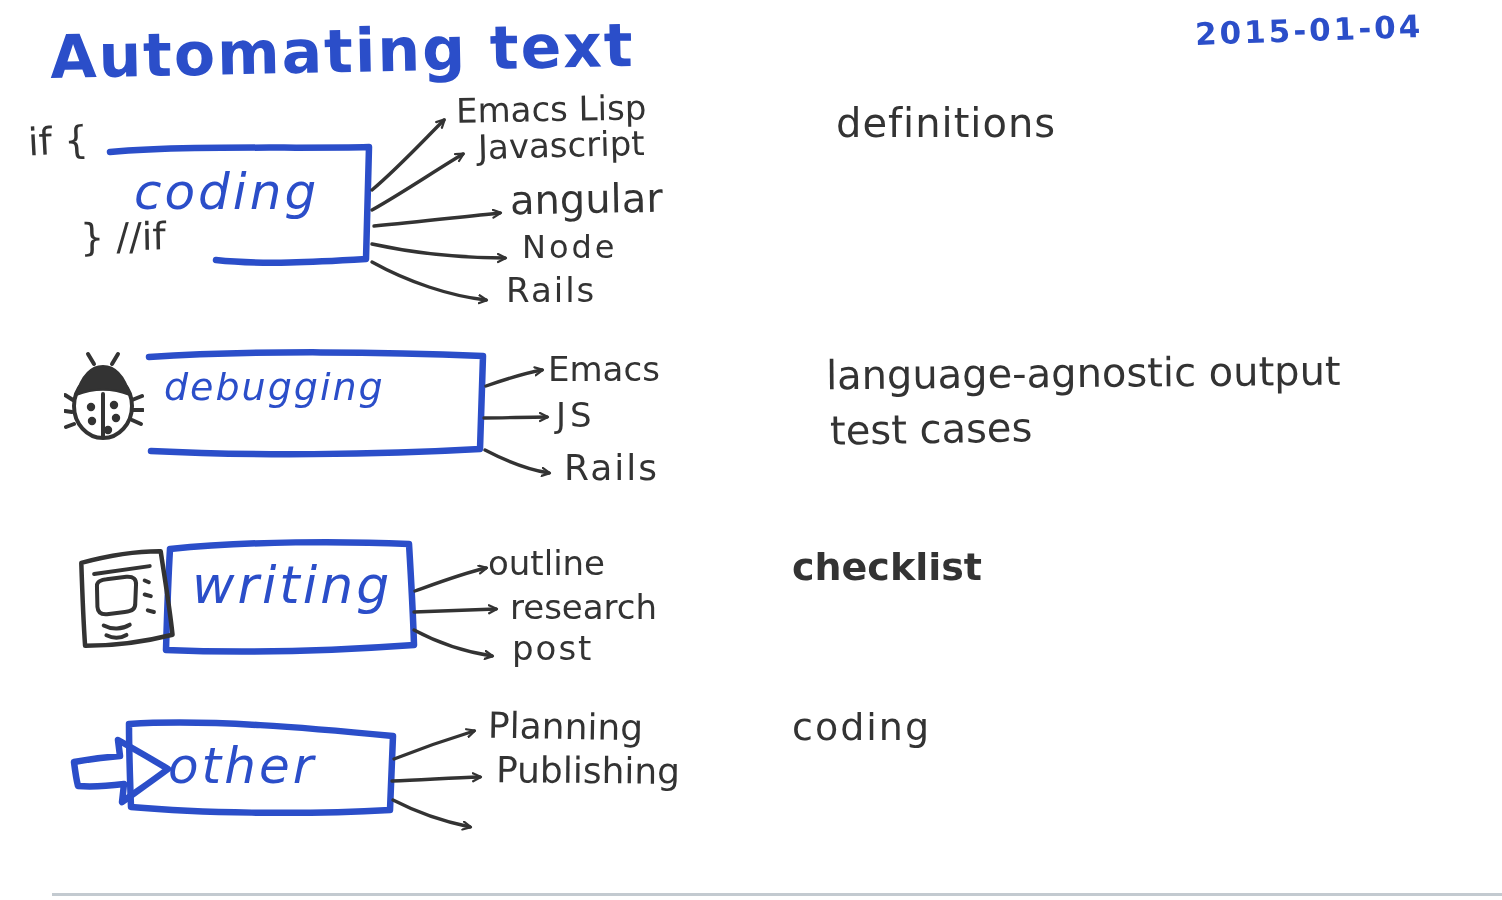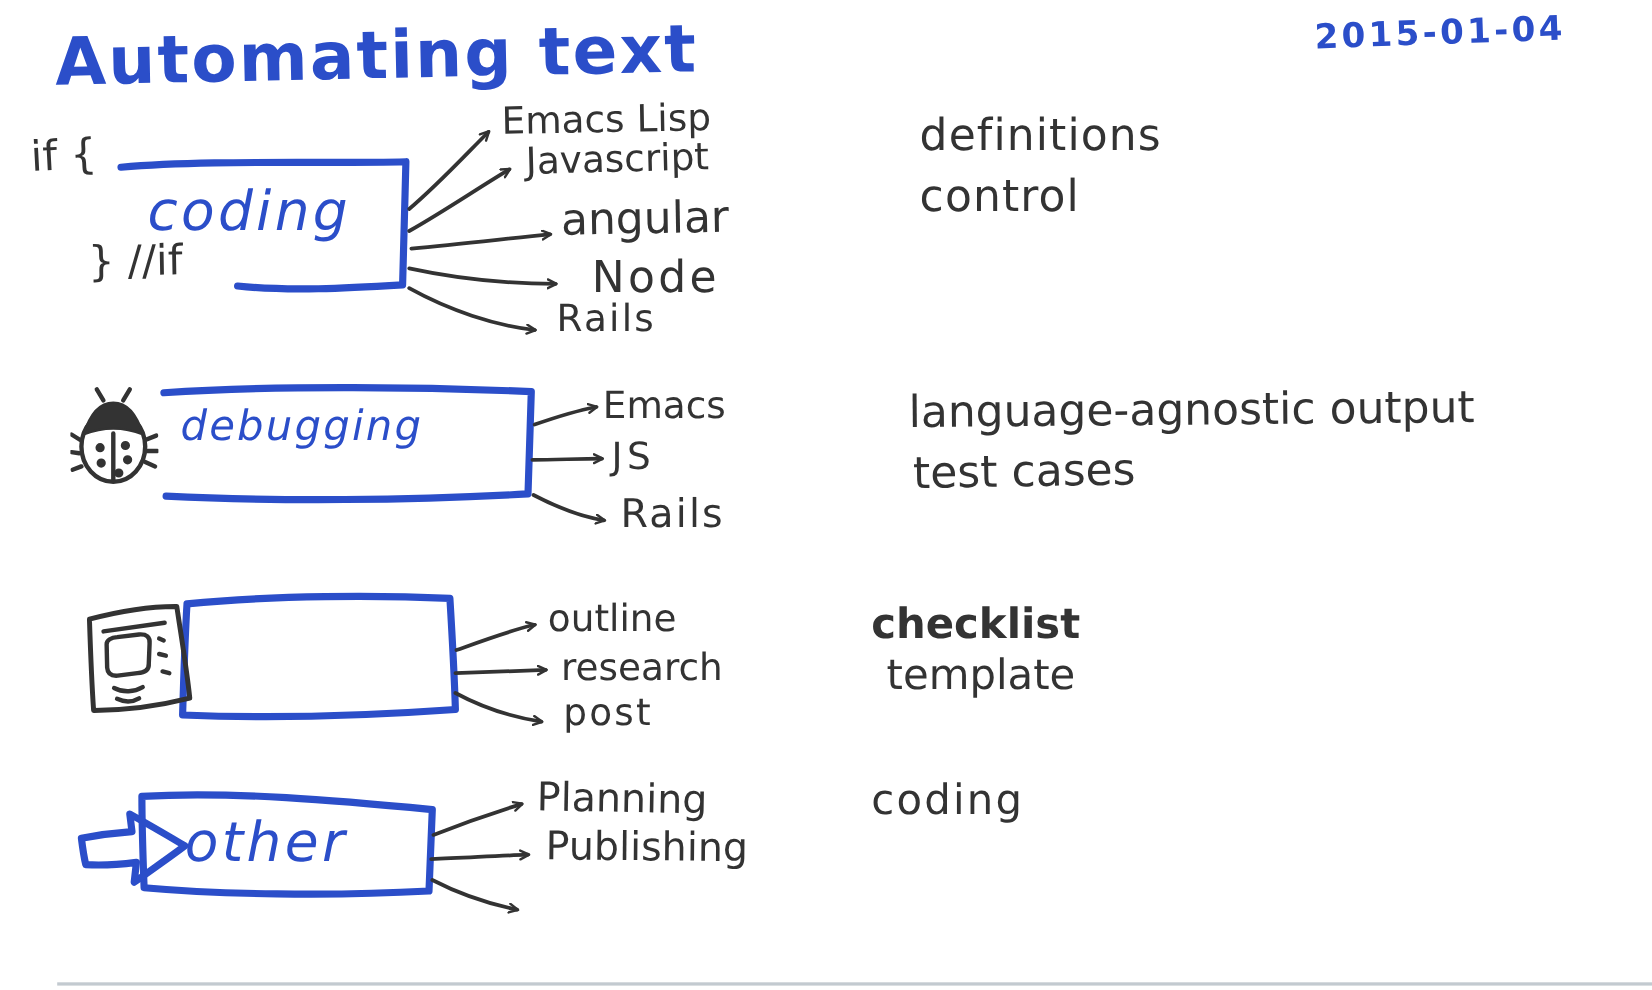--- a/index.html
+++ b/index.html
@@ -58,24 +58,23 @@
 
   <div class="hand blue" style="left:50px; top:20px; font-size:60px; font-weight:bold; letter-spacing:2px; transform:rotate(-1.2deg);">Automating text</div>
   <div class="hand blue" style="left:1195px; top:14px; font-size:31px; font-weight:bold; letter-spacing:3px; transform:rotate(-2deg);">2015-01-04</div>
 
   <div class="hand" style="left:28px; top:122px; font-size:38px; transform:rotate(-3deg);">if {</div>
   <div class="hand" style="left:80px; top:218px; font-size:38px; transform:rotate(-1deg);">} //if</div>
   <div class="hand blue cursive" style="left:134px; top:166px; font-size:50px; letter-spacing:3px;">coding</div>
   <div class="hand" style="left:456px; top:92px; font-size:34px; transform:rotate(-1deg);">Emacs Lisp</div>
   <div class="hand" style="left:478px; top:128px; font-size:34px; transform:rotate(-1.5deg);">Javascript</div>
   <div class="hand" style="left:510px; top:178px; font-size:40px; transform:rotate(-1deg);">angular</div>
-  <div class="hand" style="left:538px; top:231px; font-size:40px; letter-spacing:3px;">Node</div>
+  <div class="hand" style="left:522px; top:231px; font-size:32px; letter-spacing:3px;">Node</div>
   <div class="hand" style="left:506px; top:273px; font-size:34px; letter-spacing:2px;">Rails</div>
   <div class="hand" style="left:836px; top:102px; font-size:40px; letter-spacing:1px;">definitions</div>
-  <div class="hand" style="left:836px; top:158px; font-size:40px; letter-spacing:1px;">control</div>
 
   <svg style="position:absolute; left:64px; top:350px;" width="80" height="94" viewBox="0 0 80 94">
     <ellipse class="icon-stroke" cx="39" cy="56" rx="29" ry="32"></ellipse>
     <path class="icon-fill" d="M12,45 C18,25 28,16 39,16 C50,16 60,25 66,45 C48,38 30,38 12,45 Z"></path>
     <path class="icon-stroke" d="M39,44 L39,87"></path>
     <circle class="icon-fill" cx="27" cy="57" r="3.2"></circle>
     <circle class="icon-fill" cx="28" cy="71" r="3.2"></circle>
     <circle class="icon-fill" cx="50" cy="55" r="3.2"></circle>
     <circle class="icon-fill" cx="52" cy="68" r="3.2"></circle>
     <circle class="icon-fill" cx="44" cy="80" r="3.2"></circle>
@@ -98,25 +97,25 @@
   <svg style="position:absolute; left:70px; top:544px; transform:rotate(-4deg);" width="108" height="112" viewBox="0 0 108 112">
     <path class="icon-stroke" style="stroke-width:4.5" d="M14,16 C40,11 68,8 94,10 C96,36 99,66 100,94 C72,99 40,101 12,99 C12,71 13,43 14,16 Z"></path>
     <path class="icon-stroke" d="M26,28 L82,24"></path>
     <path class="icon-stroke" d="M28,40 C28,36 33,34 38,34 L58,33 C65,33 68,36 67,42 L65,60 C65,66 60,68 54,68 L36,69 C30,69 27,66 27,61 Z"></path>
     <path class="icon-stroke" d="M76,38 L80,40"></path>
     <path class="icon-stroke" d="M75,52 L81,54"></path>
     <path class="icon-stroke" d="M77,68 L83,70"></path>
     <path class="icon-stroke" d="M32,80 C40,85 50,85 58,81"></path>
     <path class="icon-stroke" d="M34,90 C41,94 48,94 54,91"></path>
   </svg>
-  <div class="hand" style="left:498px; top:546px; font-size:34px;">outline</div>
+  <div class="hand blue cursive" style="left:192px; top:558px; font-size:52px; letter-spacing:3px;">writing</div>
+  <div class="hand" style="left:488px; top:546px; font-size:34px;">outline</div>
   <div class="hand" style="left:510px; top:590px; font-size:34px;">research</div>
   <div class="hand" style="left:512px; top:631px; font-size:34px; letter-spacing:2px;">post</div>
   <div class="hand" style="left:792px; top:548px; font-size:38px;font-weight:bold;">checklist</div>
-  <div class="hand" style="left:806px; top:594px; font-size:38px;">template</div>
 
   <svg style="position:absolute; left:66px; top:730px;" width="114" height="84" viewBox="0 0 114 84">
     <path class="icon-blue" d="M8,32 C24,29 40,27 54,26 L52,10 C68,19 84,28 102,39 C86,51 70,62 56,72 L58,54 C42,56 26,57 12,56 C10,48 9,40 8,32 Z"></path>
   </svg>
   <div class="hand blue cursive" style="left:168px; top:740px; font-size:50px; letter-spacing:3px;">other</div>
   <div class="hand" style="left:488px; top:708px; font-size:36px; transform:rotate(1deg);">Planning</div>
   <div class="hand" style="left:496px; top:752px; font-size:36px; transform:rotate(0.5deg);">Publishing</div>
   <div class="hand" style="left:792px; top:708px; font-size:38px; letter-spacing:2px;">coding</div>
 
   <div class="card-edge"></div>

